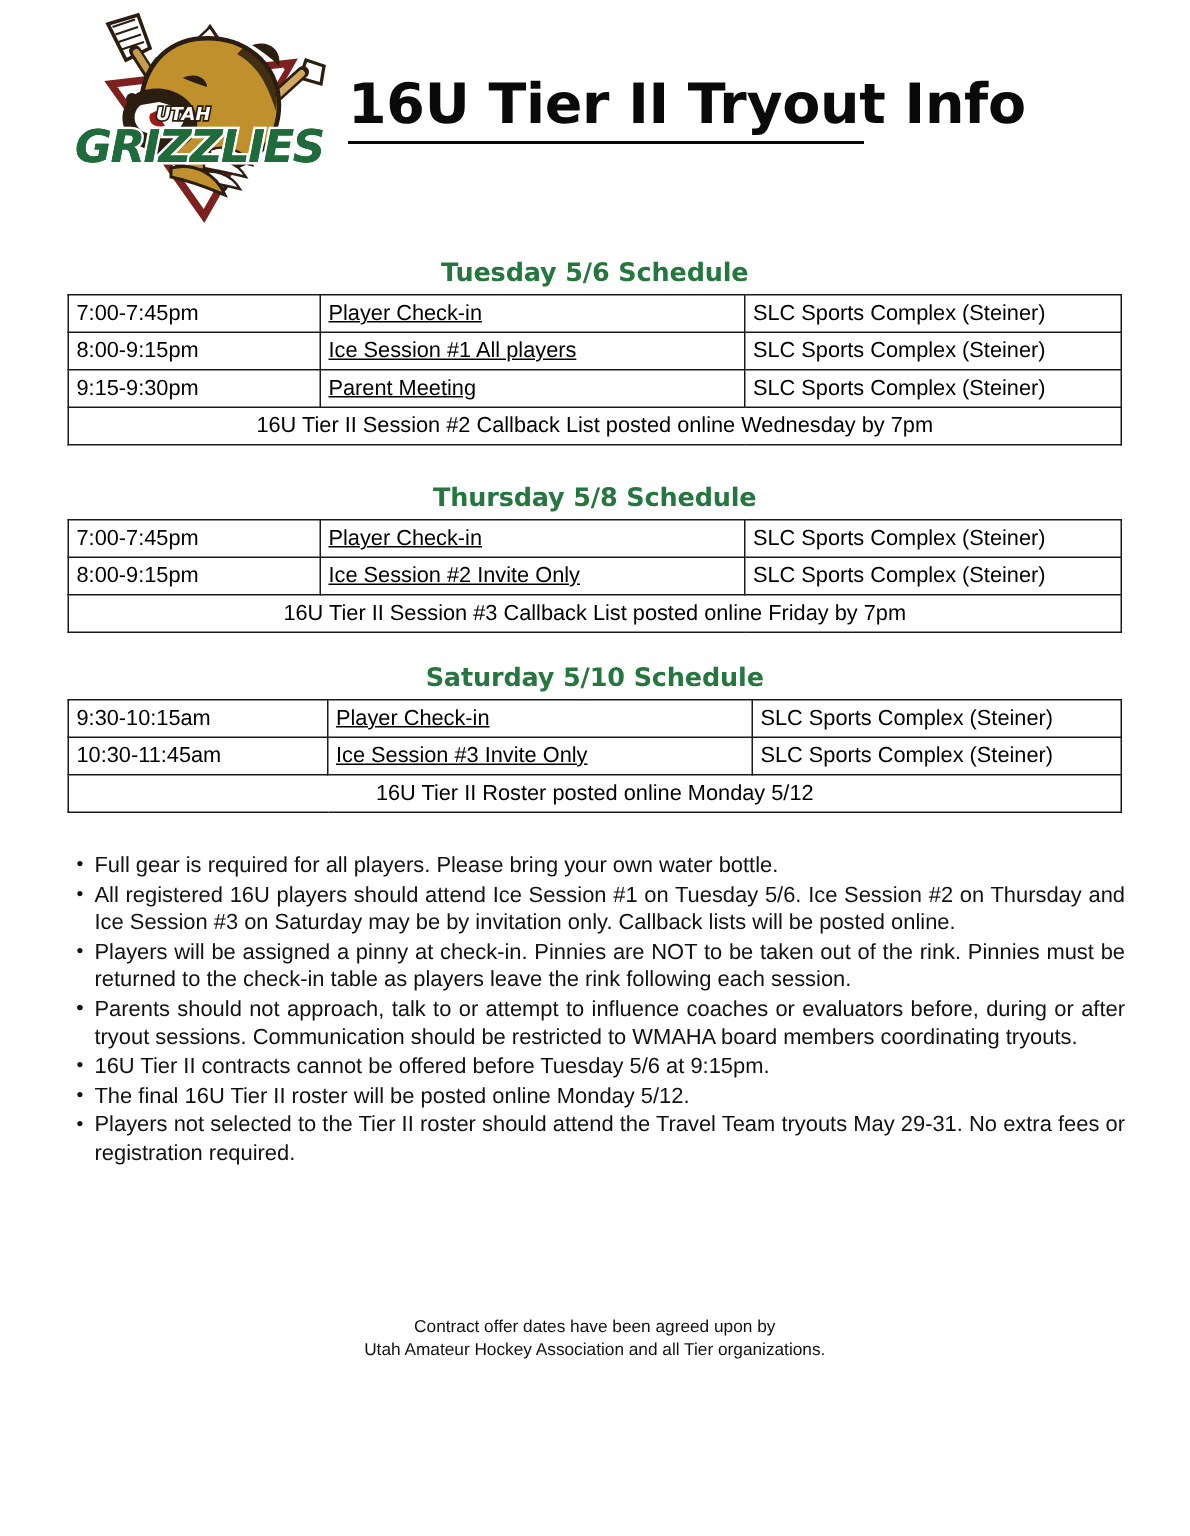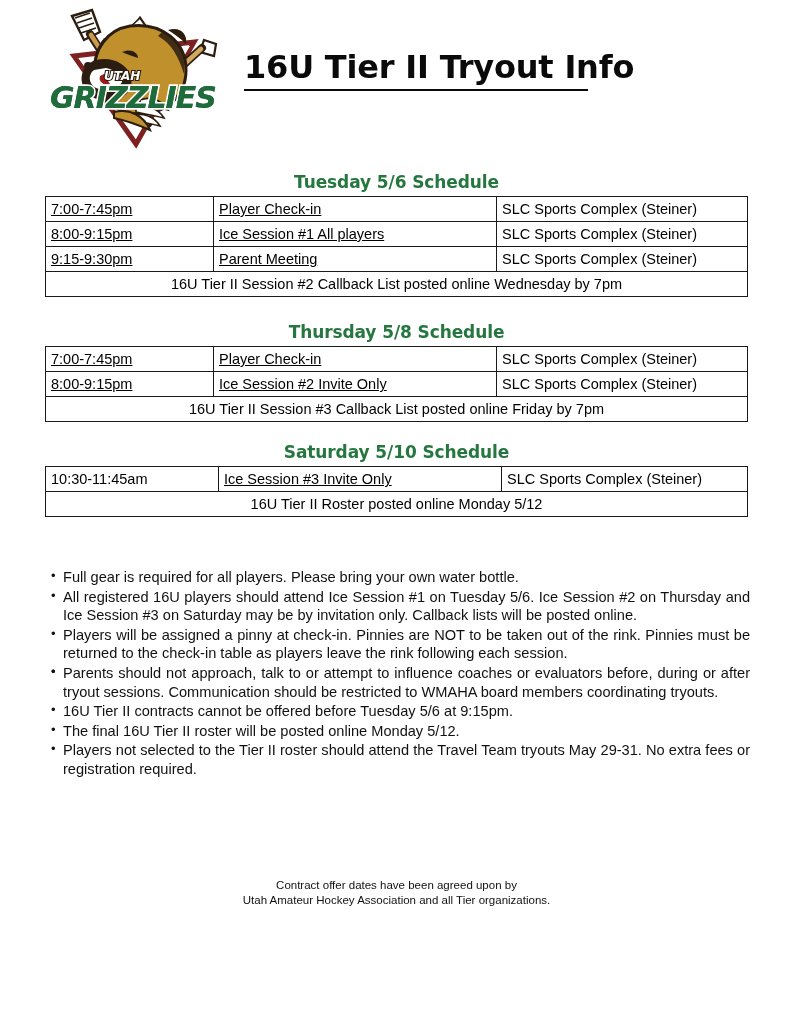--- a/index.html
+++ b/index.html
@@ -35,26 +35,25 @@
     left: 44px;
     top: 4px;
     width: 185px;
     height: 146px;
   }
   .doc-title {
     position: absolute;
     left: 232px;
     top: 48px;
     font-family: "DejaVu Sans", sans-serif;
-    font-size: 32px;
+    font-size: 37px;
     font-weight: bold;
     letter-spacing: -0.2px;
     color: #0a0a0a;
     white-space: nowrap;
-    margin-left: 12px;
   }
   .doc-title .rule {
     display: block;
     margin-top: 3px;
     height: 2px;
     background: #0a0a0a;
     width: 344px;
   }
 
   
@@ -80,21 +79,21 @@
     font-size: 14.5px;
   }
   table.sched-table td {
     border: 1px solid #1a1a1a;
     height: 24px;
     padding: 0 5px;
     vertical-align: middle;
     white-space: nowrap;
     overflow: hidden;
   }
-  td.c-time  { width: 157px; text-decoration: underline; }
+  td.c-time  { width: 157px; }
   td.c-time-wide { width: 162px; }
   td.c-event { width: 272px; text-decoration: underline; }
   td.c-venue { }
   td.c-note {
     text-align: center;
   }
 
   
   #sched-0 { top: 172px; }
   #sched-1 { top: 322px; }
@@ -258,20 +257,25 @@
         </tr>
       </tbody>
     </table>
   </div>
 
   <div class="sched" id="sched-2">
     <div class="sched-title">Saturday 5/10 Schedule</div>
     <table class="sched-table">
       <tbody>
         <tr>
+          <td class="c-time-wide">9:30-10:15am</td>
+          <td class="c-event">Player Check-in</td>
+          <td class="c-venue">SLC Sports Complex (Steiner)</td>
+        </tr>
+        <tr>
           <td class="c-time-wide">10:30-11:45am</td>
           <td class="c-event">Ice Session #3 Invite Only</td>
           <td class="c-venue">SLC Sports Complex (Steiner)</td>
         </tr>
         <tr>
           <td class="c-note" colspan="3">16U Tier II Roster posted online Monday 5/12</td>
         </tr>
       </tbody>
     </table>
   </div>

